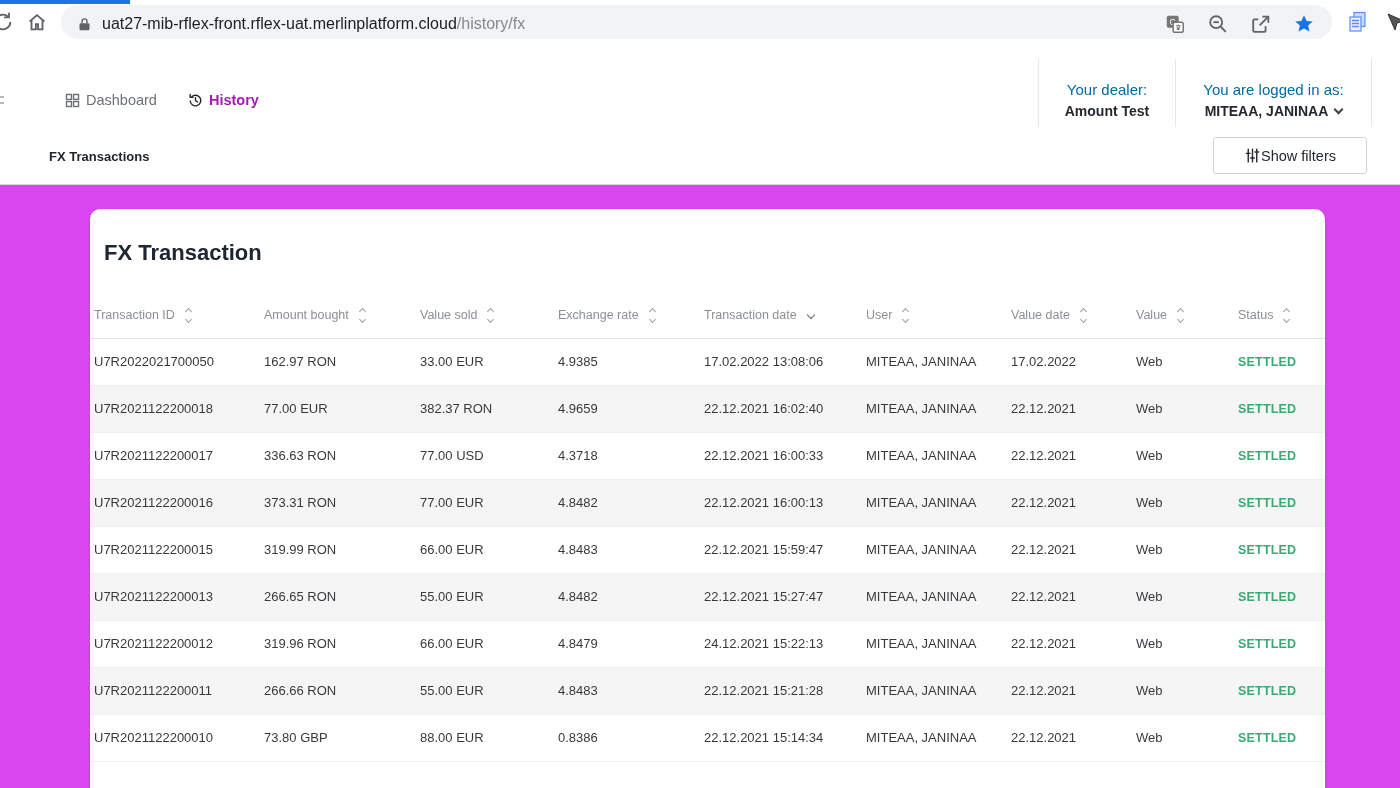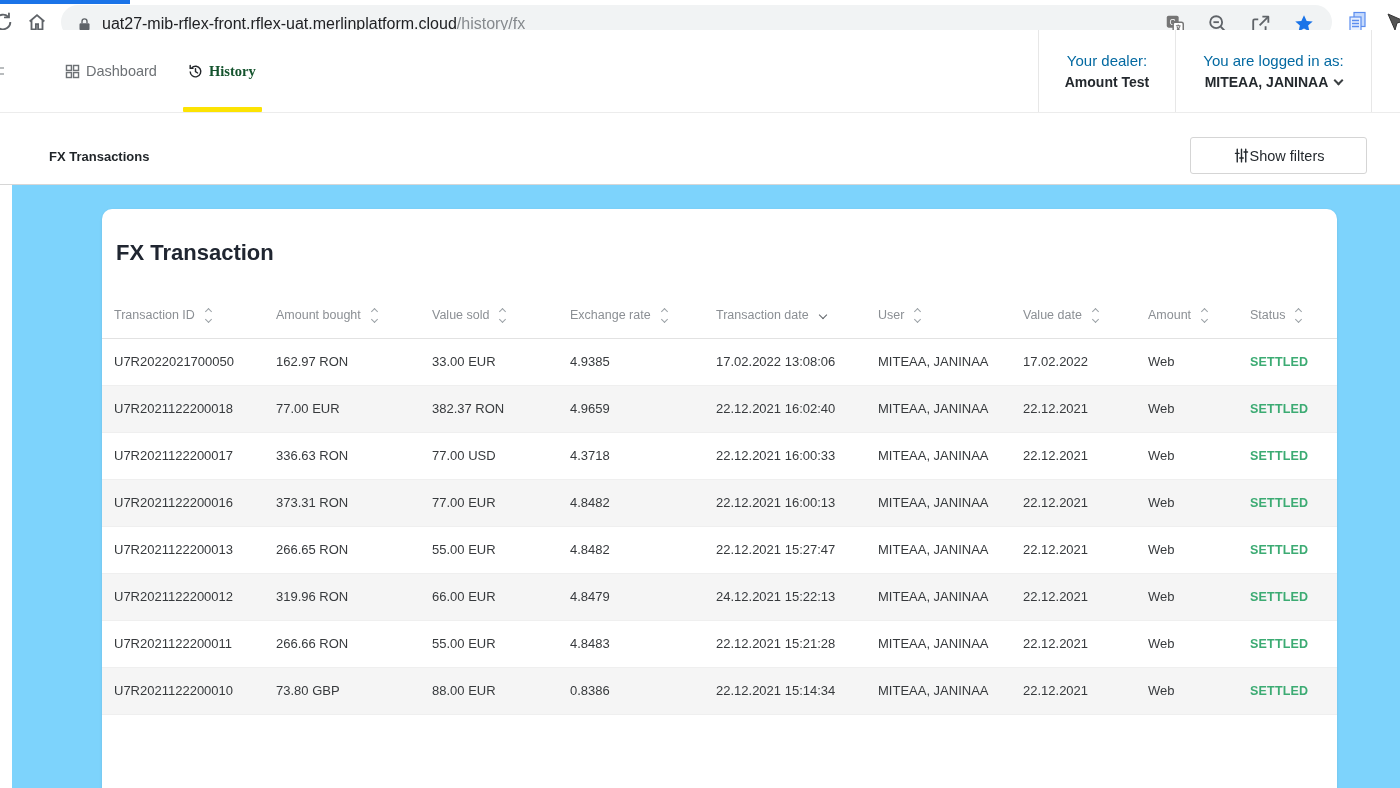--- a/index.html
+++ b/index.html
@@ -15,62 +15,62 @@
   .chrome-icon { width:24px; height:24px; display:flex; align-items:center; justify-content:center; }
   .omnibox { flex:1; height:34px; margin:0 14px 0 12px; background:#f1f3f4; border-radius:17px;
     display:flex; align-items:center; padding:4px 12px 0 16px; }
   .omnibox-url { font-size:16px; color:#202124; margin-left:10px; white-space:nowrap;
     overflow:hidden; flex:1; }
   .omnibox-url .path { color:#85898d; }
   .omnibox-actions { display:flex; align-items:center; gap:19px; margin-right:4px; }
   .ext-area { display:flex; align-items:center; gap:14px; margin-right:-8px; }
 
   
-  .navbar { position:absolute; top:30px; left:0; right:0; height:83px; background:#fff;
+  .navbar { position:absolute; top:59px; left:0; right:0; height:83px; background:#fff;
     border-bottom:1px solid #ececec; display:flex; align-items:stretch; }
   .left-clip { width:8px; display:flex; flex-direction:column; justify-content:center; gap:4px; }
   .left-clip i { display:block; width:6px; height:2px; background:#b9bcbe; margin-left:-2px; }
   .nav-tabs { display:flex; align-items:center; gap:30px; margin-left:56px; }
   .nav-tab { position:relative; height:100%; display:flex; align-items:center; gap:5px;
     font-size:14.5px; color:#6d7175; cursor:pointer; }
-  .nav-tab.active { color:#14532d; font-weight:bold;font-family:Liberation Serif, serif; }
+  .nav-tab.active { color:#a21caf; font-weight:bold; }
   .tab-underline { position:absolute; bottom:0; left:-4px; right:-6px; height:5px;
     background:#fce303; border-radius:1px; }
   .nav-right { margin-left:auto; display:flex; align-items:stretch; }
   .nav-block { display:flex; flex-direction:column; justify-content:center; align-items:center;
     gap:5px; border-left:1px solid #e7e7e7; }
   .nav-block.dealer { width:137px; }
   .nav-block.login  { width:197px; border-right:1px solid #e7e7e7; }
   .nav-block .small { font-size:15px; color:#0369a1;text-align:center; }
   .nav-block .name  { font-size:14px; font-weight:bold; color:#24292e; display:flex;
     align-items:center; gap:7px; }
   .nav-pad-right { width:28px; }
   .chev8 { width:7px; height:7px; border-right:2px solid #3c4043; border-bottom:2px solid #3c4043;
     transform:rotate(45deg); margin-top:-4px; }
 
   
   .subheader { position:absolute; top:127px; left:0; right:0; height:58px; background:#fff;
     border-bottom:1px solid #d6d6d6; }
   .subheader-title { position:absolute; left:49px; top:50%; transform:translateY(-50%);
     font-size:13px; font-weight:bold; color:#1f2428; }
-  .filters-btn { position:absolute; right:33px; top:10px; height:37px; width:177px;
+  .filters-btn { position:absolute; right:33px; top:10px; height:37px; width:154px;
     background:#fff; border:1px solid #d5d5d5; border-radius:3px; display:flex;
     align-items:center; justify-content:center; font-size:14.5px; color:#24292e;
     cursor:pointer; font-family:inherit; }
 
   
-  .content { position:absolute; top:185px; left:0; right:0; bottom:0; background:#7dd3fc;margin-left:12px; }
+  .content { position:absolute; top:185px; left:0; right:0; bottom:0; background:#d946ef; }
   .card { position:absolute; left:90px; top:24px; width:1235px; height:640px; background:#fff;
     border-radius:10px; box-shadow:0 1px 3px rgba(0,0,0,.10); overflow:hidden; }
   .card-title { margin:31px 0 0 14px; font-size:22px; font-weight:bold; color:#202631; }
 
   table { width:100%; border-collapse:collapse; table-layout:fixed; margin-top:27px; }
   th { height:45px; text-align:left; font-weight:400; font-size:12.5px; color:#8b8f94;
     border-bottom:1px solid #e2e2e2; cursor:pointer; }
-  th:first-child, td:first-child { padding-left:12px; }
+  th:first-child, td:first-child { padding-left:4px; }
   .th-inner { display:flex; align-items:center; gap:11px; }
   td { height:47px; font-size:13px; color:#373a3d; border-bottom:1px solid #efefef;
     white-space:nowrap; overflow:hidden; }
   tbody tr:nth-child(even) { background:#f5f5f5; }
   td.status { color:#3cab73; font-weight:bold; font-size:12.5px; letter-spacing:.2px; }
 
   
   .sort { display:inline-flex; flex-direction:column; gap:3px; }
   .sort .chev { width:5px; height:5px; border-right:1.4px solid #9aa0a6;
     border-bottom:1.4px solid #9aa0a6; }
@@ -302,21 +302,21 @@
       <span class="th-label">Value date</span>
       <span class="sort both">
                     <i class="chev up"></i>
                     <i class="chev down"></i>
                   </span>
     </span>
   </th>
 
   <th>
     <span class="th-inner">
-      <span class="th-label">Amount</span>
+      <span class="th-label">Value</span>
       <span class="sort both">
                     <i class="chev up"></i>
                     <i class="chev down"></i>
                   </span>
     </span>
   </th>
 
   <th>
     <span class="th-inner">
       <span class="th-label">Status</span>
@@ -370,20 +370,31 @@
     <td>373.31 RON</td>
     <td>77.00 EUR</td>
     <td>4.8482</td>
     <td>22.12.2021 16:00:13</td>
     <td>MITEAA, JANINAA</td>
     <td>22.12.2021</td>
     <td>Web</td>
     <td class="status">SETTLED</td>
   </tr>
 
+  <tr>
+    <td>U7R2021122200015</td>
+    <td>319.99 RON</td>
+    <td>66.00 EUR</td>
+    <td>4.8483</td>
+    <td>22.12.2021 15:59:47</td>
+    <td>MITEAA, JANINAA</td>
+    <td>22.12.2021</td>
+    <td>Web</td>
+    <td class="status">SETTLED</td>
+  </tr>
 
   <tr>
     <td>U7R2021122200013</td>
     <td>266.65 RON</td>
     <td>55.00 EUR</td>
     <td>4.8482</td>
     <td>22.12.2021 15:27:47</td>
     <td>MITEAA, JANINAA</td>
     <td>22.12.2021</td>
     <td>Web</td>

